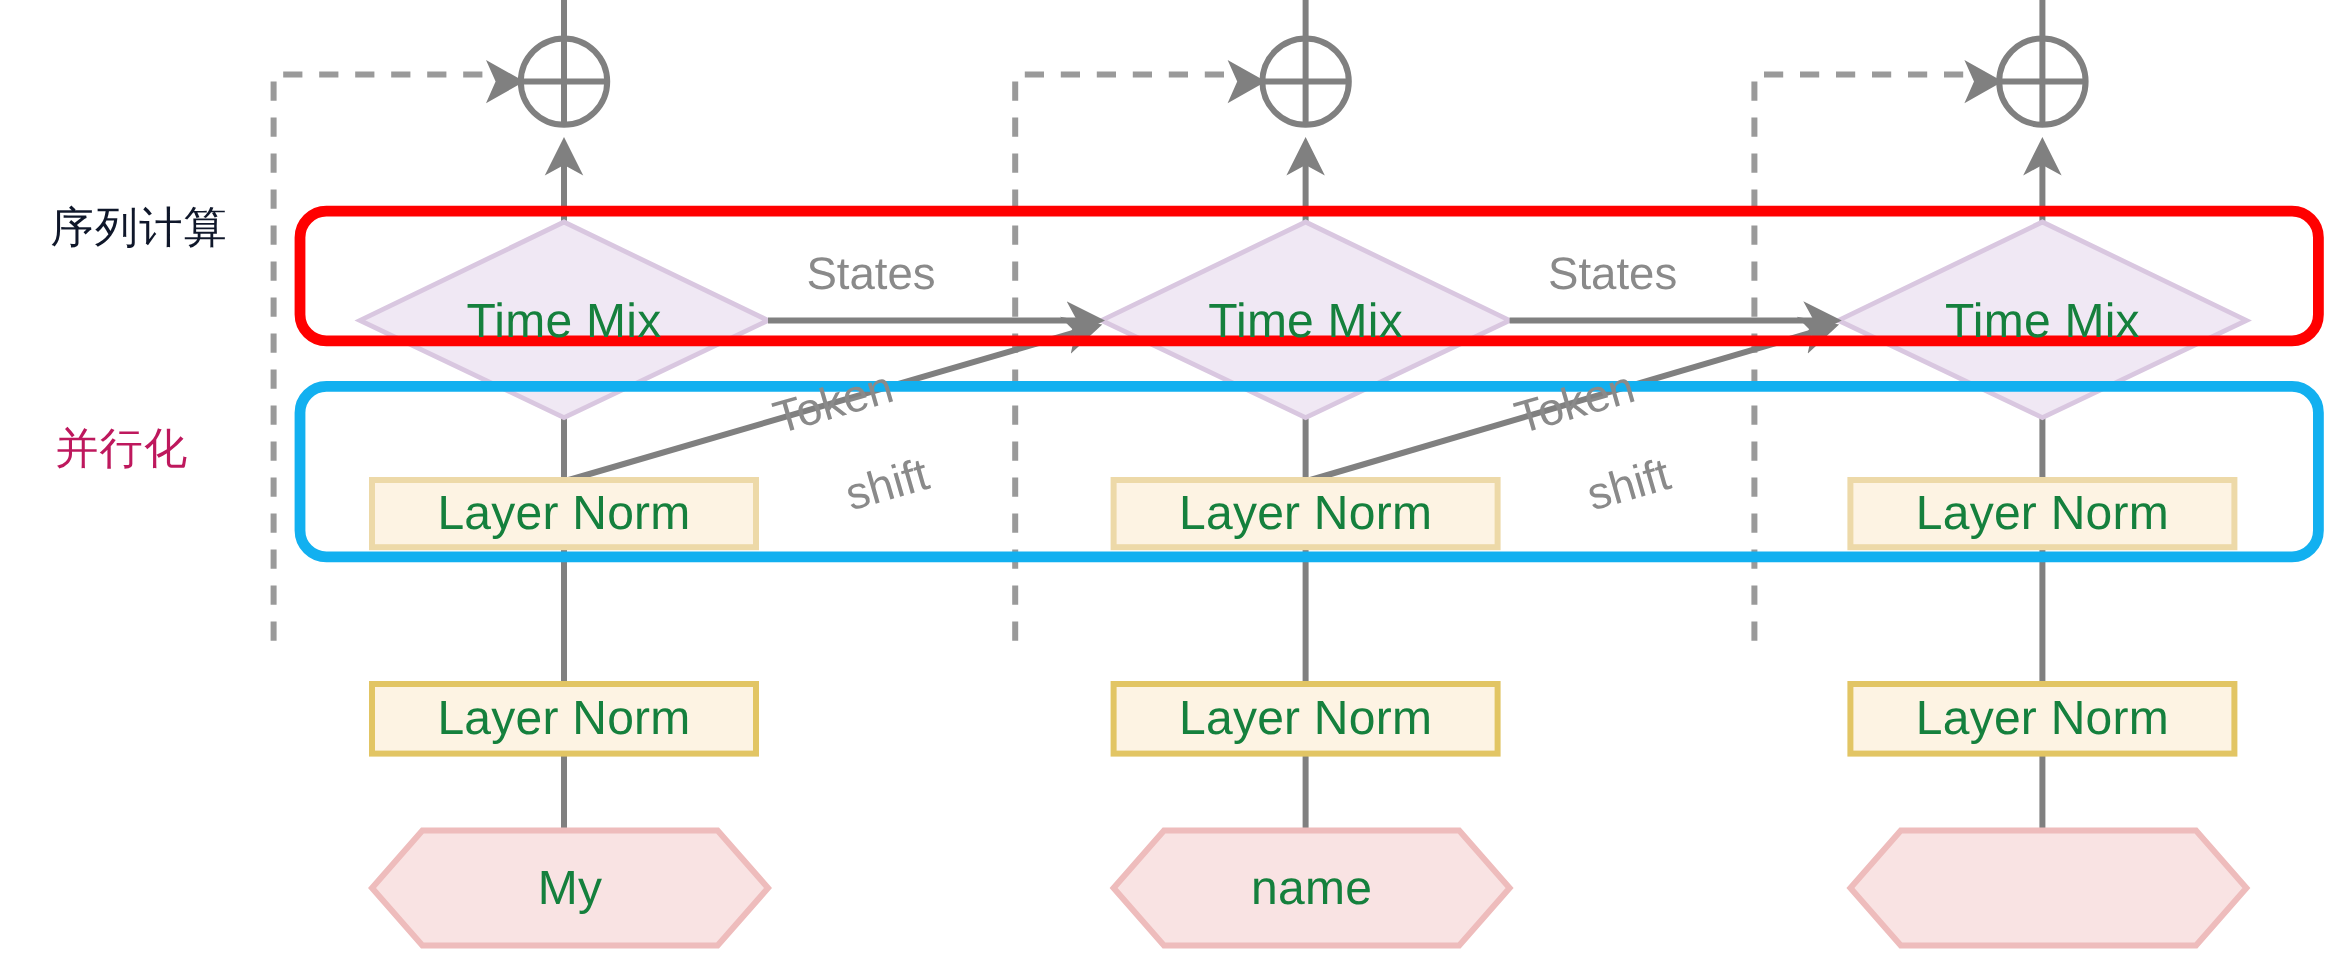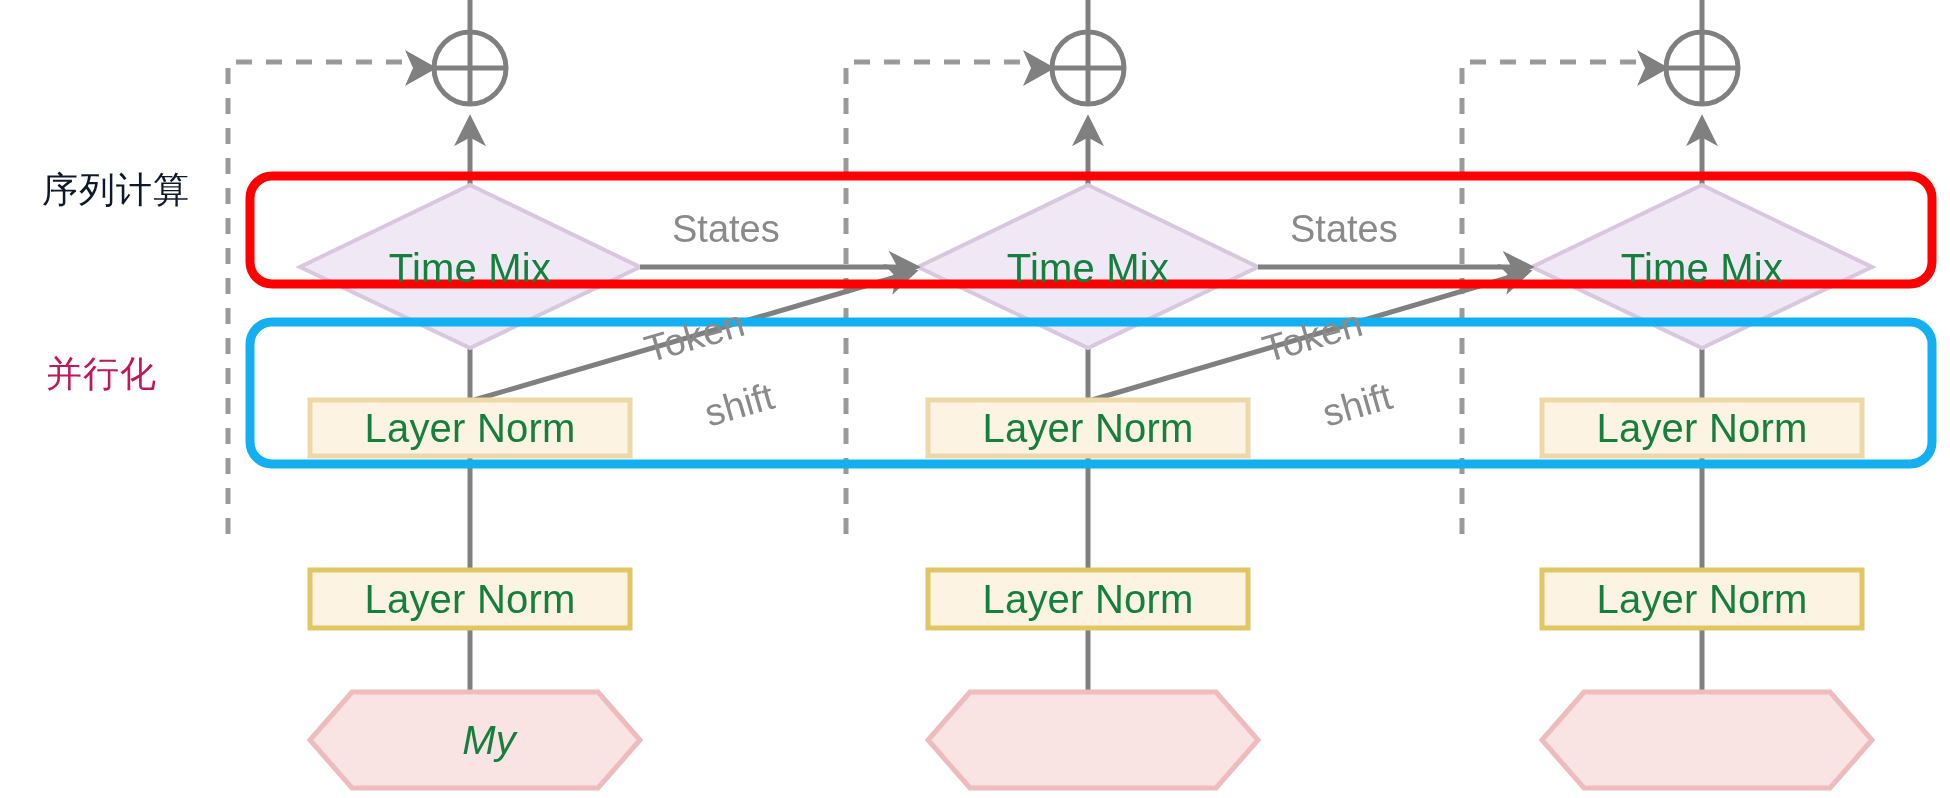--- a/index.html
+++ b/index.html
@@ -179,21 +179,22 @@
   <div class="node-label" style="left:1532px; top:240px; width:340px; height:56px;">Time Mix</div>
 
   <div class="node-label" style="left:310px; top:400px; width:320px; height:56px;">Layer Norm</div>
   <div class="node-label" style="left:928px; top:400px; width:320px; height:56px;">Layer Norm</div>
   <div class="node-label" style="left:1542px; top:400px; width:320px; height:56px;">Layer Norm</div>
 
   <div class="node-label" style="left:310px; top:570px; width:320px; height:58px;">Layer Norm</div>
   <div class="node-label" style="left:928px; top:570px; width:320px; height:58px;">Layer Norm</div>
   <div class="node-label" style="left:1542px; top:570px; width:320px; height:58px;">Layer Norm</div>
 
-  <div class="node-label" style="left:324px; top:712px; width:330px; height:56px;font-style:italic;">My</div>
+  <div class="node-label" style="left:310px; top:712px; width:330px; height:56px;">My</div>
+  <div class="node-label" style="left:928px; top:712px; width:330px; height:56px;">name</div>
   <div class="node-label" style="left:1542px; top:712px; width:330px; height:56px;"></div>
 
   <div class="edge-label" style="left:672px; top:208px;">States</div>
   <div class="edge-label" style="left:1290px; top:208px;">States</div>
 
   <div class="edge-label rot" style="left:640px; top:330px; transform: rotate(-16deg);">Token</div>
   <div class="edge-label rot" style="left:700px; top:394px; transform: rotate(-16deg);">shift</div>
 
   <div class="edge-label rot" style="left:1258px; top:330px; transform: rotate(-16deg);">Token</div>
   <div class="edge-label rot" style="left:1318px; top:394px; transform: rotate(-16deg);">shift</div>

